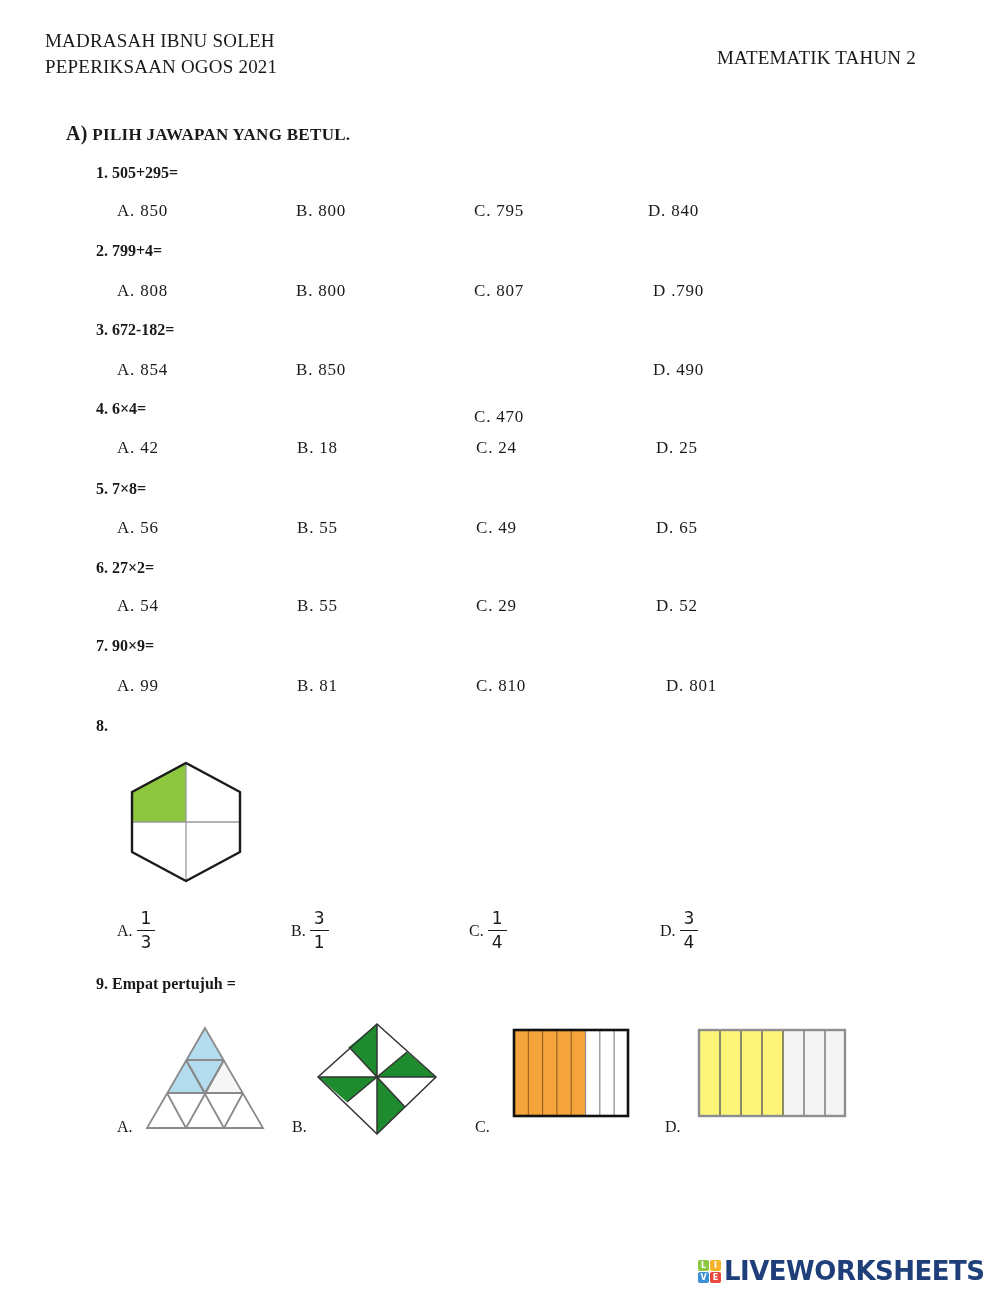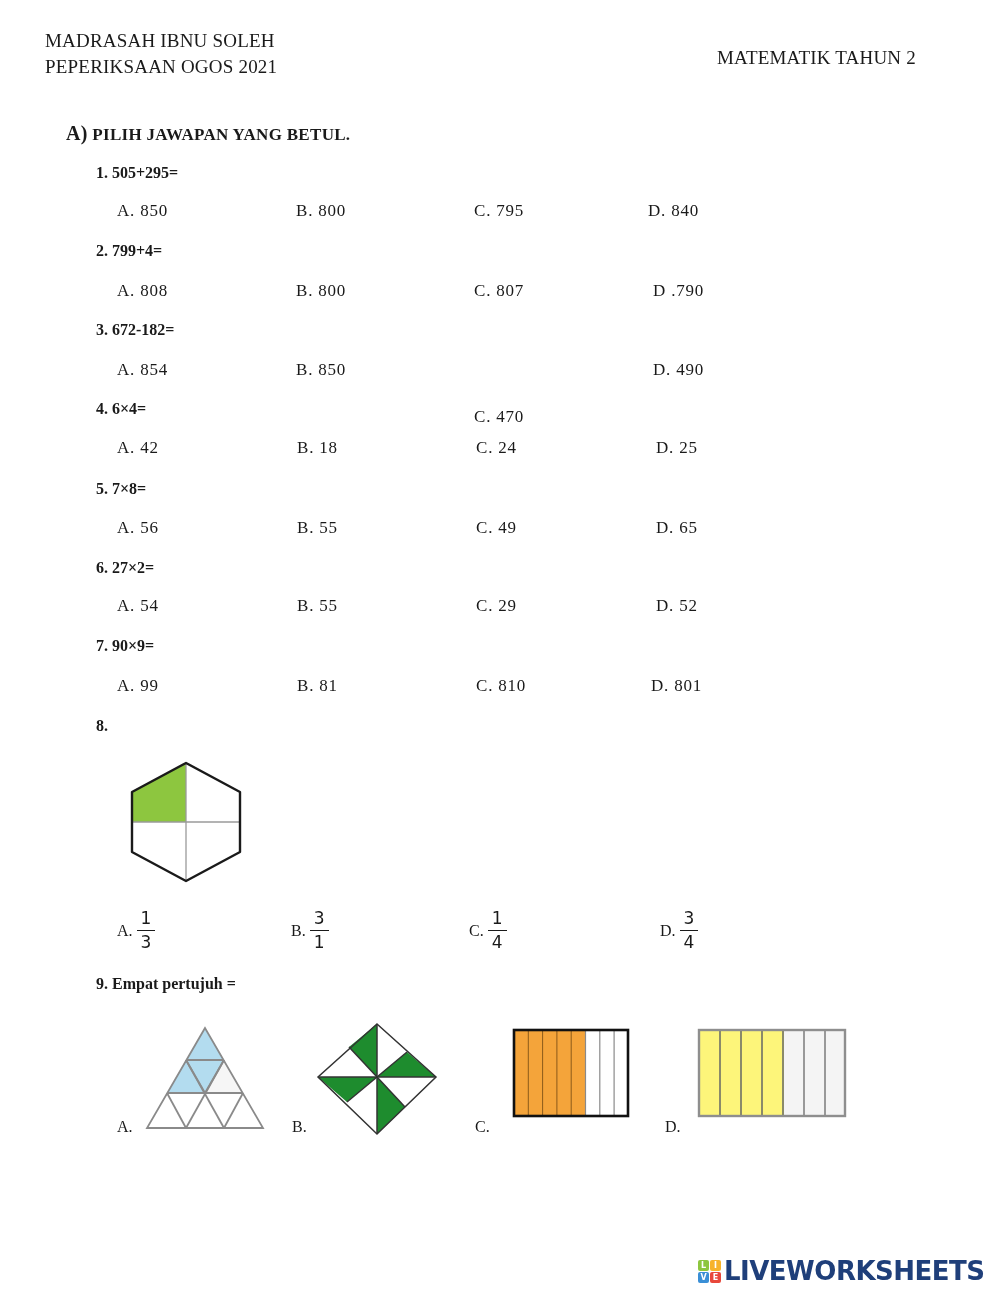--- a/index.html
+++ b/index.html
@@ -81,21 +81,21 @@
   <div class="abs opt" style="left:297px; top:596px;">B. 55</div>
   <div class="abs opt" style="left:476px; top:596px;">C. 29</div>
   <div class="abs opt" style="left:656px; top:596px;">D. 52</div>
 </div>
 
 <div>
   <div class="abs q" style="left:96px; top:637px;"><span>7.</span> <span>90×9=</span></div>
   <div class="abs opt" style="left:117px; top:676px;">A. 99</div>
   <div class="abs opt" style="left:297px; top:676px;">B. 81</div>
   <div class="abs opt" style="left:476px; top:676px;">C. 810</div>
-  <div class="abs opt" style="left:651px; top:676px;">D. 801</div>
+  <div class="abs opt" style="left:666px; top:676px;">D. 801</div>
 </div>
 
 <div>
   <div class="abs q" style="left:96px; top:717px;">8.</div>
   <svg class="abs" style="left:128px; top:760px;" width="116" height="126" viewBox="0 0 116 126">
     <polygon points="58,3 58,62 4,62 4,32" fill="#8dc63f"></polygon>
     <line x1="58" y1="3" x2="58" y2="121" stroke="#9a9a9a" stroke-width="1.3"></line>
     <line x1="4" y1="62" x2="112" y2="62" stroke="#9a9a9a" stroke-width="1.3"></line>
     <polygon points="58,3 112,32 112,92 58,121 4,92 4,32" fill="none" stroke="#1a1a1a" stroke-width="2.4" stroke-linejoin="round"></polygon>
   </svg>

